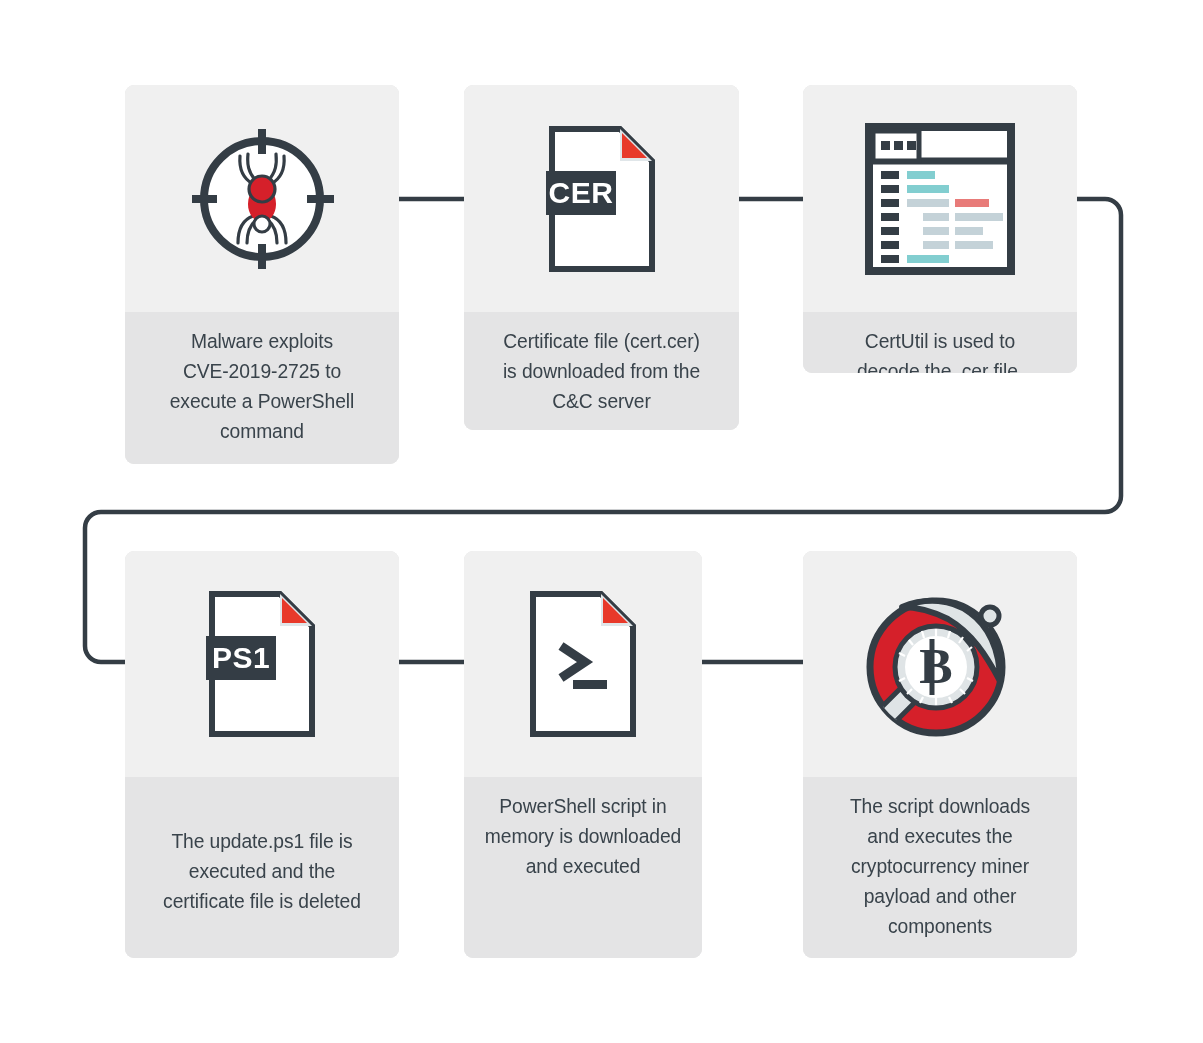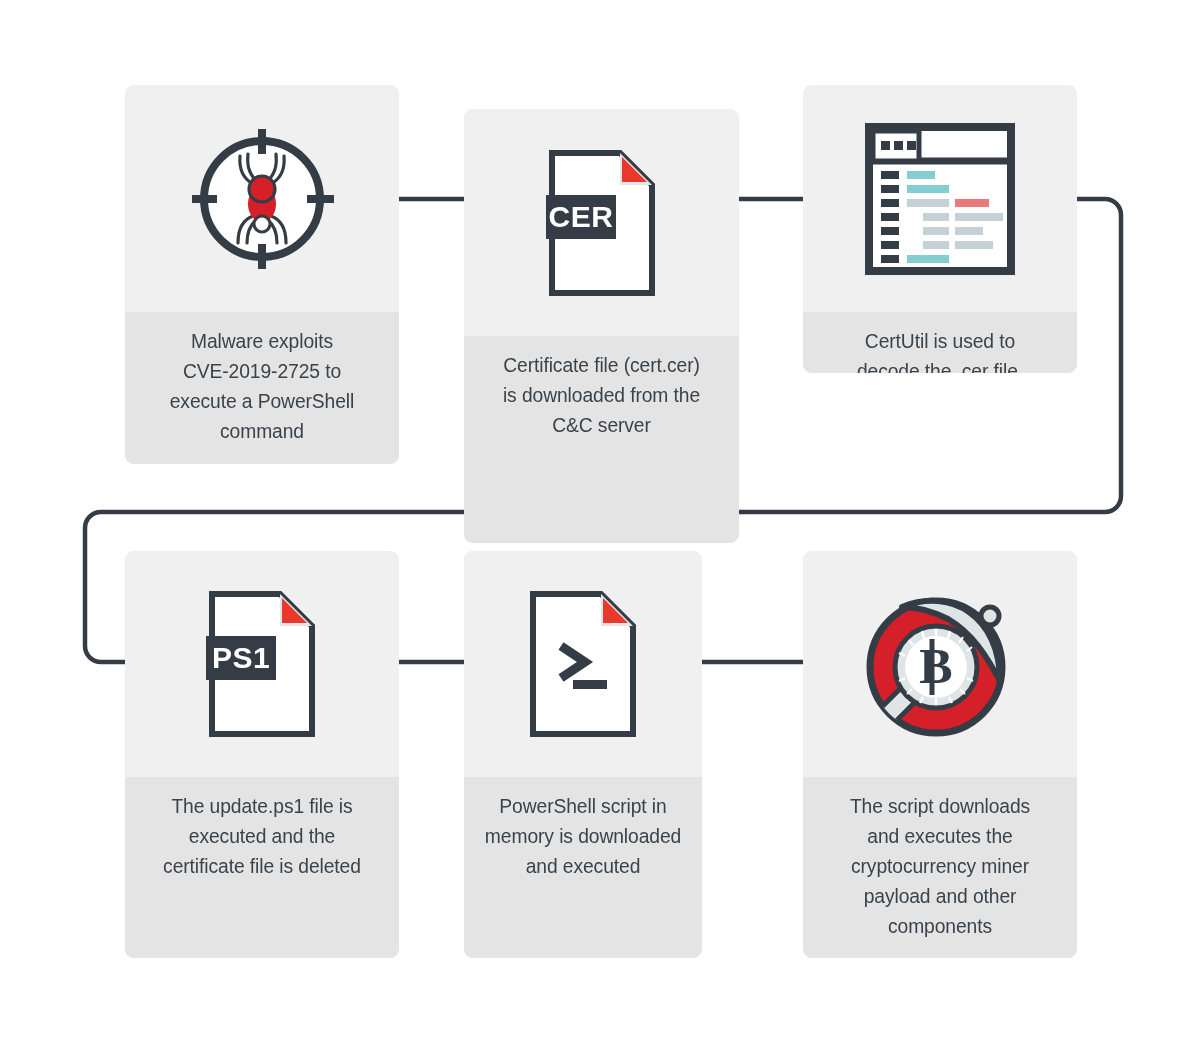--- a/index.html
+++ b/index.html
@@ -56,26 +56,26 @@
     letter-spacing: -0.1px;
     padding: 0 12px;
     font-family: "Liberation Sans", "DejaVu Sans", sans-serif;
     transform: scaleX(0.94);
     transform-origin: center top;
     white-space: pre-line;
   }
 
   
   #card-1 { left: 125px; top: 85px;  width: 274px; height: 379px; justify-content: space-between; }
-  #card-2 { left: 464px; top: 85px;  width: 275px; height: 434px; margin-top: 24px; }
+  #card-2 { left: 464px; top: 85px;  width: 275px; height: 345px; }
   #card-3 { left: 803px; top: 85px;  width: 274px; height: 288px; }
   #card-1 .icon-pane, #card-2 .icon-pane, #card-3 .icon-pane { height: 227px; }
 
   
-  #card-4 { left: 125px; top: 551px; width: 274px; height: 407px; }
+  #card-4 { left: 125px; top: 551px; width: 274px; height: 407px; gap: 35px; }
   #card-5 { left: 464px; top: 551px; width: 238px; height: 407px; }
   #card-6 { left: 803px; top: 551px; width: 274px; height: 407px; }
   #card-4 .icon-pane, #card-5 .icon-pane, #card-6 .icon-pane { height: 226px; }
 
   
   #wires {
     position: absolute;
     left: 0; top: 0;
     width: 1203px;
     height: 1043px;

